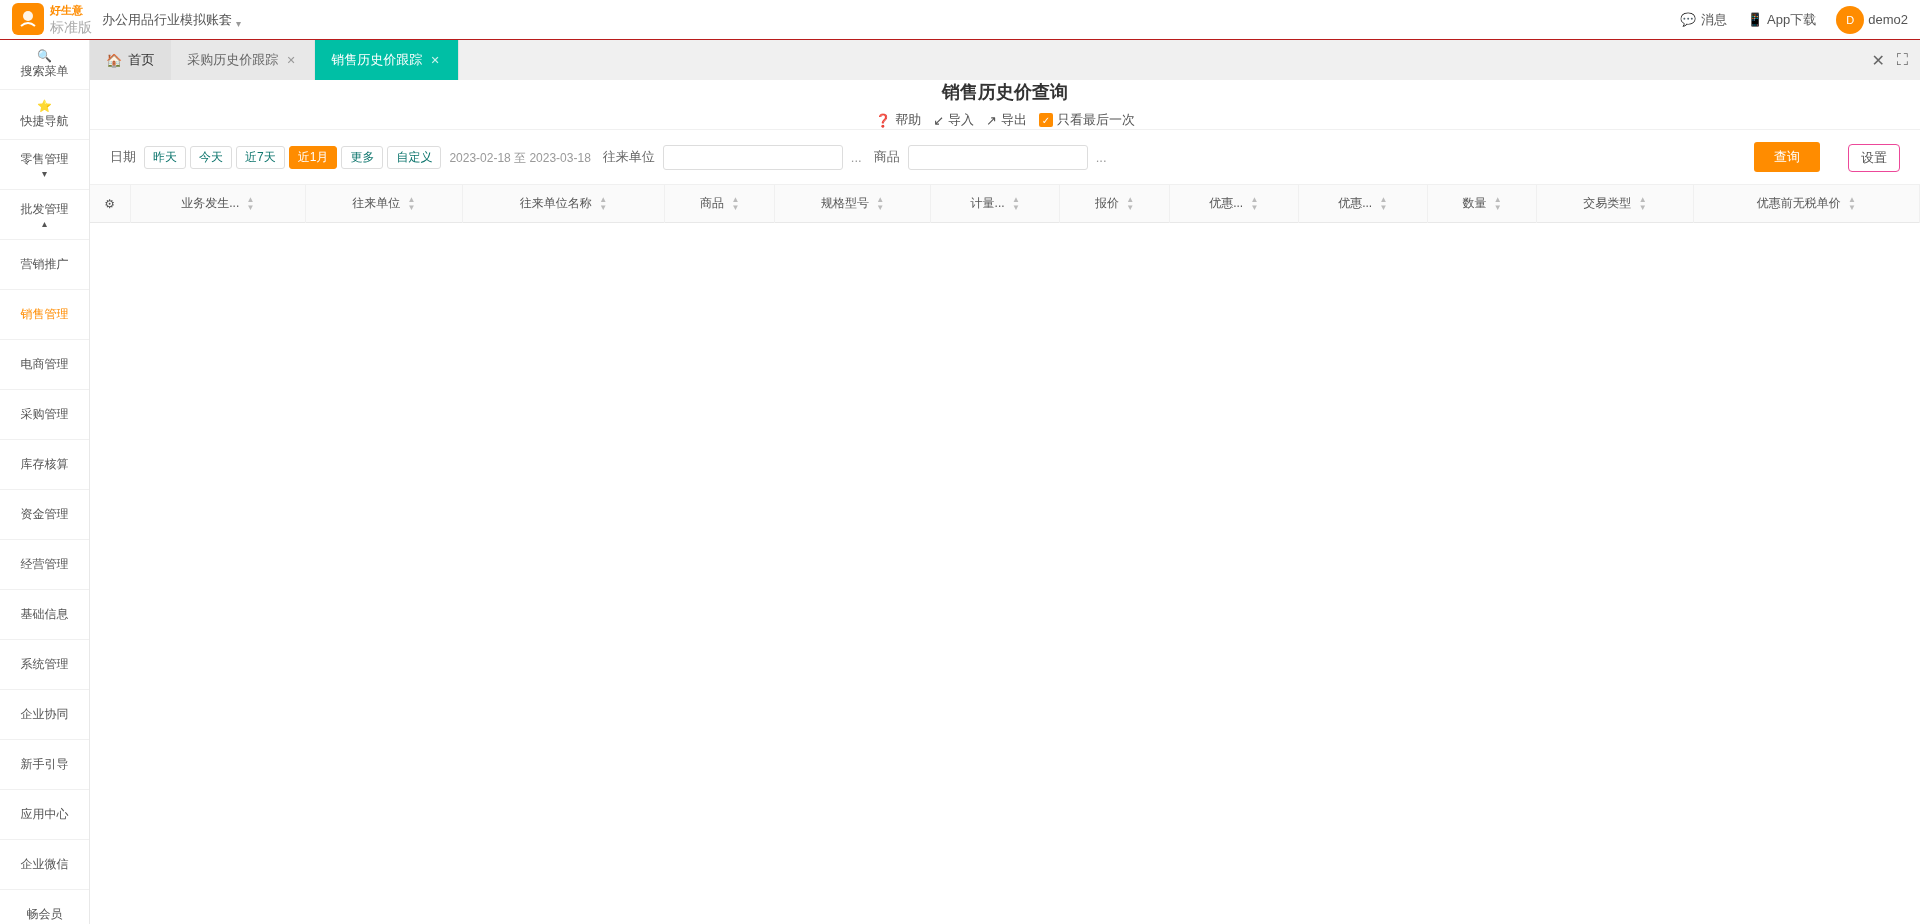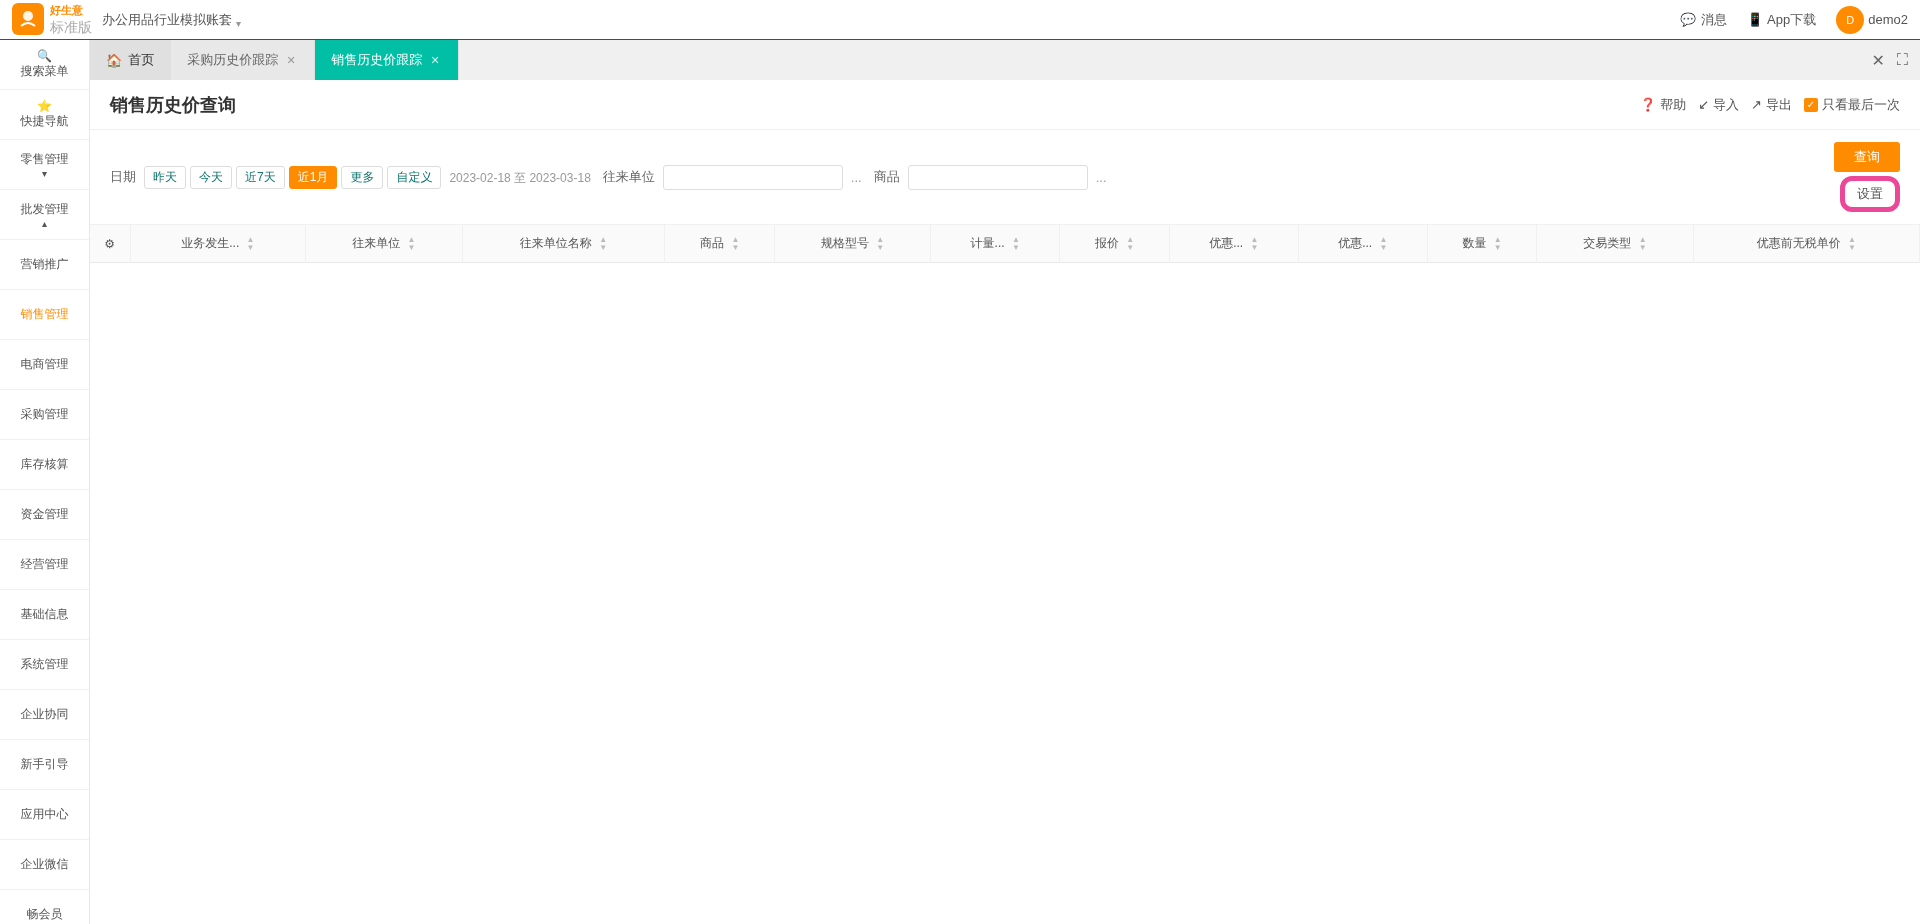--- a/index.html
+++ b/index.html
@@ -173,20 +173,21 @@
     }
 
     
     .page-title-bar {
       height: 50px;
       display: flex;
       align-items: center;
       justify-content: space-between;
       padding: 0 20px;
       border-bottom: 1px solid #f0f0f0;
+      flex-direction: column;
     }
     .page-title {
       font-size: 18px;
       font-weight: bold;
       color: #333;
     }
     .title-actions {
       display: flex;
       align-items: center;
       gap: 12px;
@@ -278,24 +279,25 @@
       color: white;
       border: none;
       border-radius: 3px;
       font-size: 13px;
       cursor: pointer;
     }
     .settings-btn {
       padding: 4px 12px;
       background: #fff;
       color: #555;
-      border: 5px solid #ec4899;
-      border-radius: 12px;
-      font-size: 13px;
-      cursor: pointer;
+      border: 1px solid #ec4899;
+      border-radius: 4px;
+      font-size: 13px;
+      cursor: pointer;
+      margin-left: 24px;
     }
     .date-display {
       font-size: 12px;
       color: #999;
       margin-top: 2px;
     }
 
     
     .table-container {
       overflow: auto;
@@ -511,21 +513,21 @@
           <input class="filter-input" type="text" style="">
           <span class="dots-btn">...</span>
         </div>
 
         <div class="filter-input-group">
           <span class="filter-label">商品</span>
           <input class="filter-input" type="text" style="">
           <span class="dots-btn">...</span>
         </div>
 
-        <div style="margin-left: auto; display:flex; flex-direction:column; gap:4px; align-items:flex-end;">
+        <div style="margin-left: auto; display:flex; flex-direction:row; gap:4px; align-items:flex-end;">
           <button class="query-btn">查询</button>
           <button class="settings-btn">设置</button>
         </div>
       </div>
 
       <div class="table-container">
         <table>
           <thead>
             <tr>
               <th class="settings-col">

